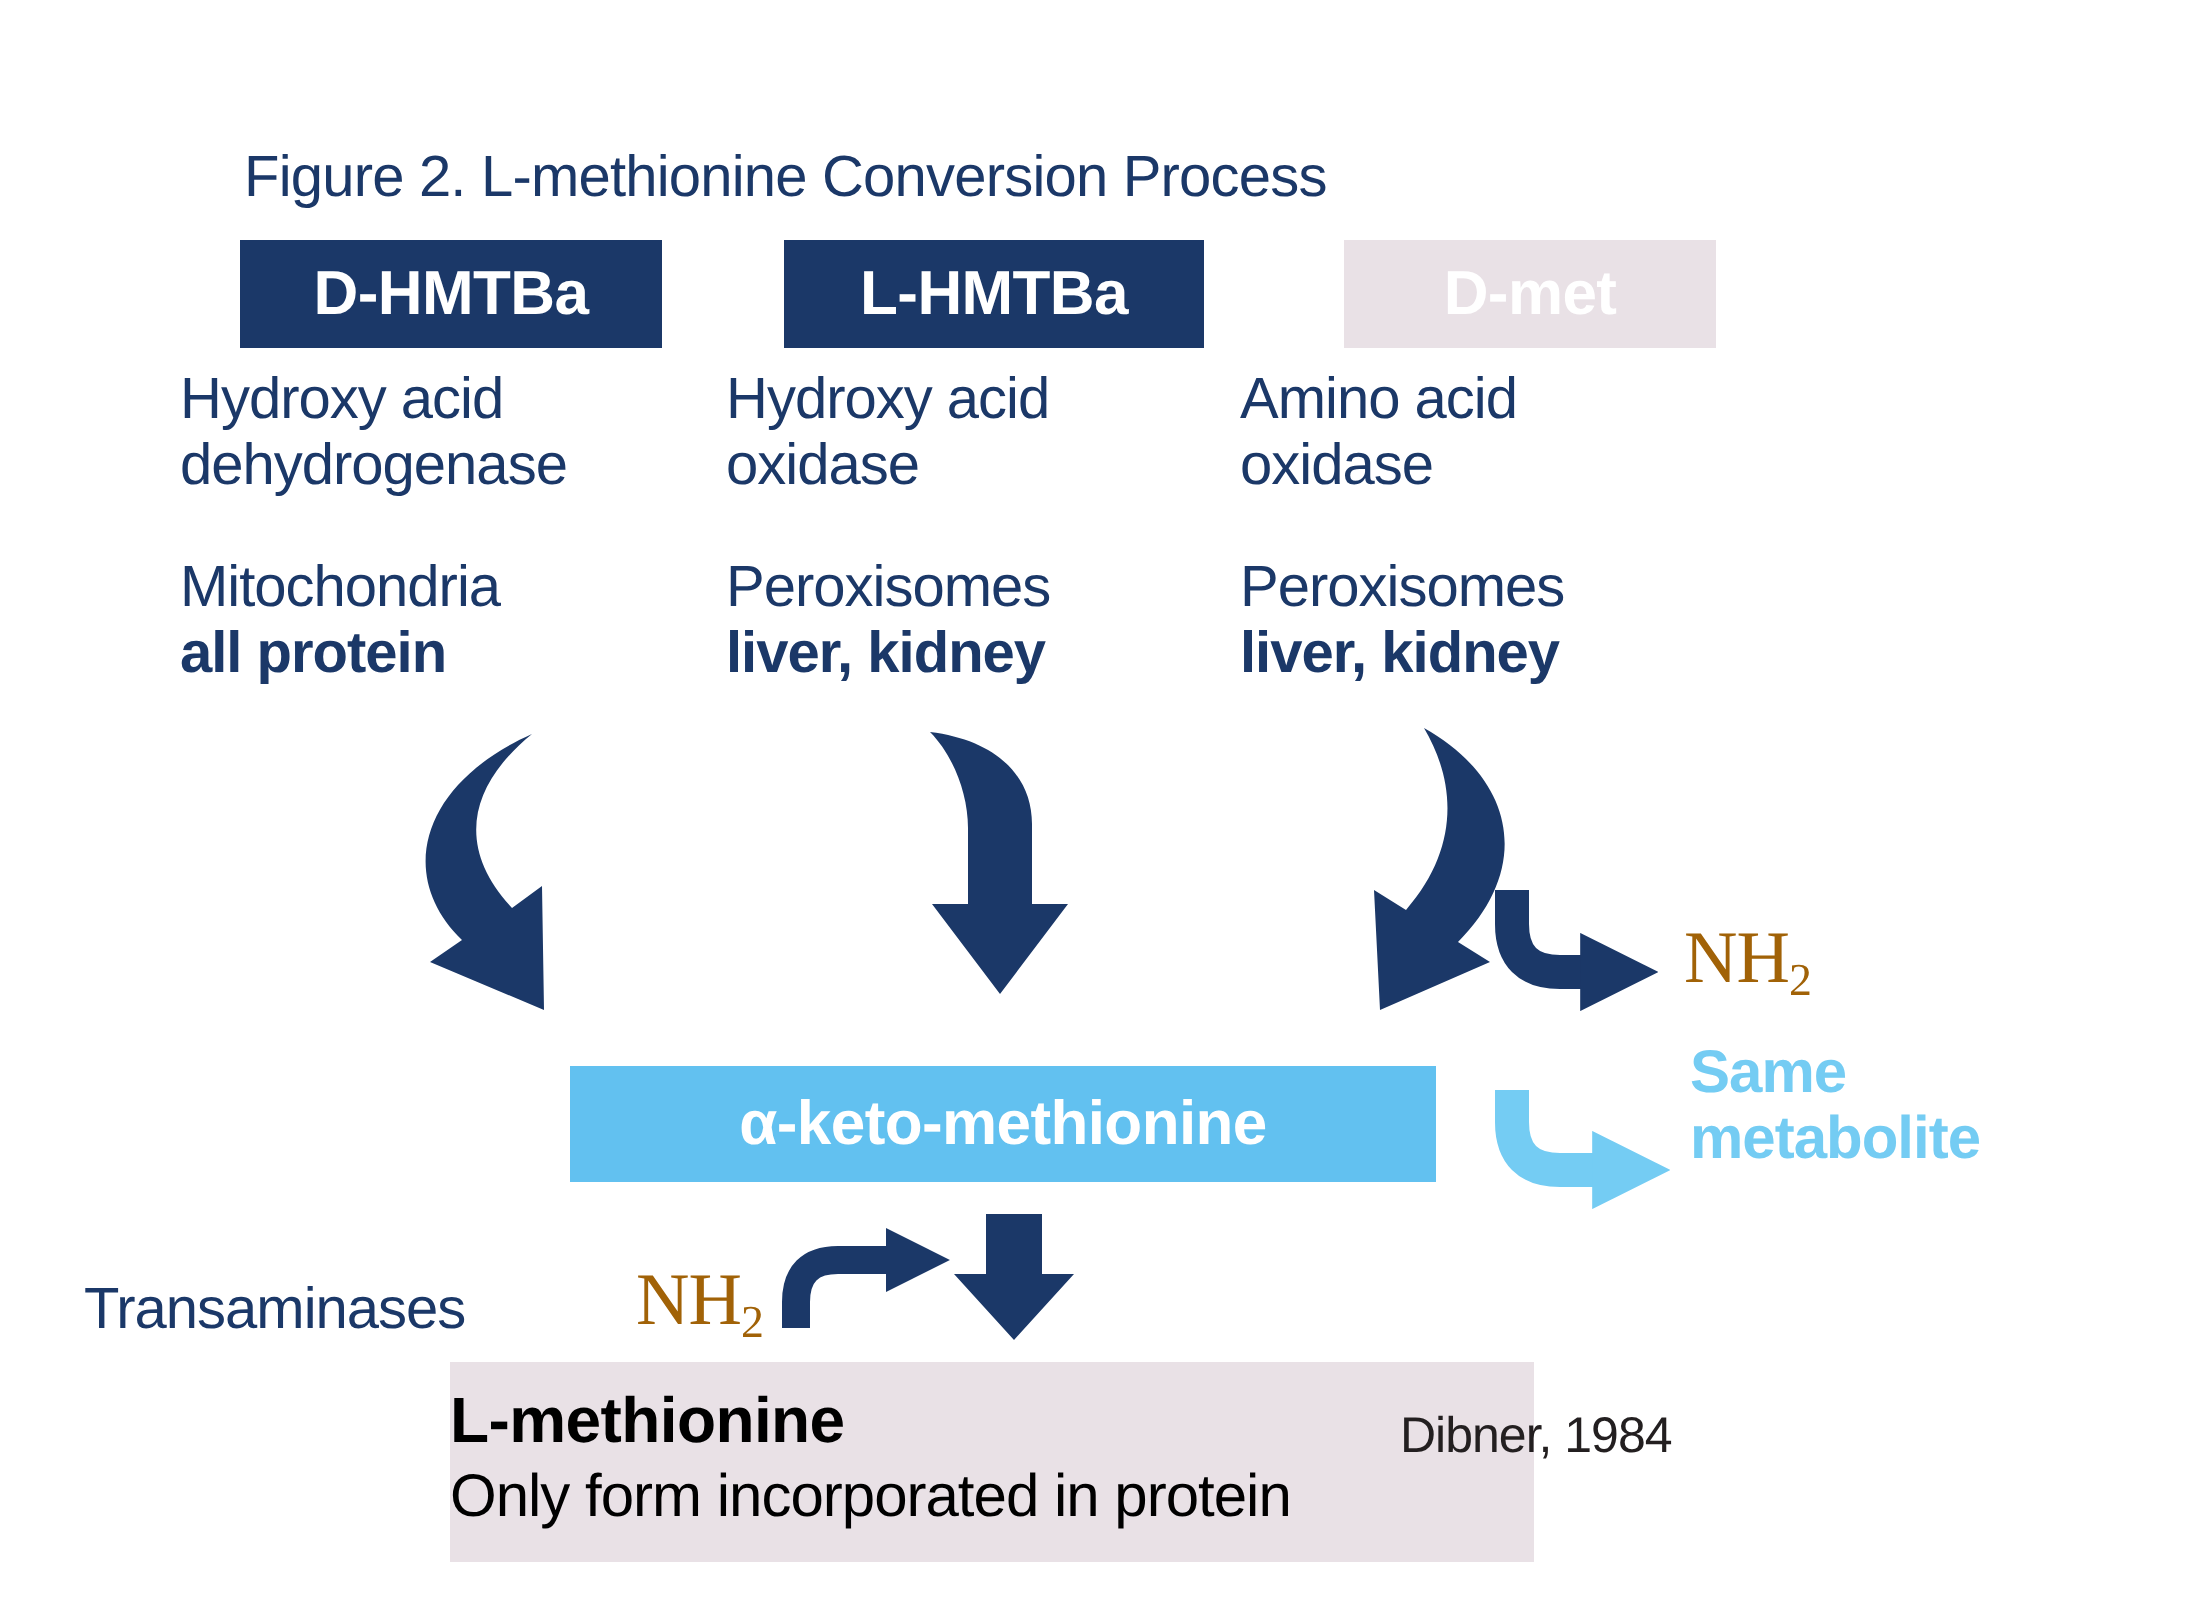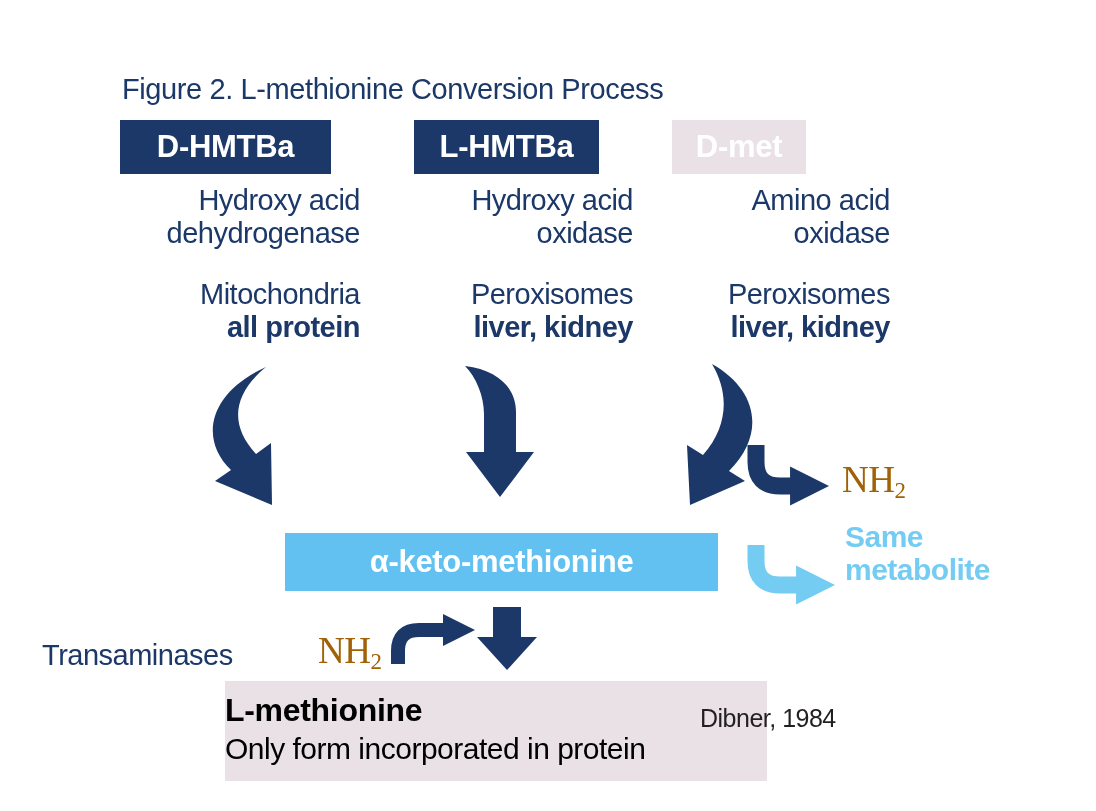--- a/index.html
+++ b/index.html
@@ -21,21 +21,21 @@
   }
   .substrate-box {
     top: 120px; height: 54px;
     display: flex; align-items: center; justify-content: center;
     font-size: 31px; font-weight: bold; color: #ffffff;
     letter-spacing: -0.3px;
   }
   .box-navy { background: #1b3868; }
   .box-pink { background: #e9e1e6; }
   .col-text {
-    width: 270px; text-align: right;
+    width: 270px; text-align: left;
     font-size: 29px; line-height: 33px;
     color: #1b3868; letter-spacing: -0.5px;
   }
   .bold { font-weight: bold; }
   .intermediate-box {
     left: 285px; top: 533px; width: 433px; height: 58px;
     background: #62c1f0;
     display: flex; align-items: center; justify-content: center;
     font-size: 31px; font-weight: bold; color: #ffffff;
     letter-spacing: -0.3px;
@@ -70,24 +70,24 @@
 </head>
 <body>
 
 <div class="stage">
 
   <div class="abs title">Figure 2. L-methionine Conversion Process</div>
 
   <div class="abs substrate-box box-navy" style="left:120px; width:211px;">
     <span>D-HMTBa</span>
   </div>
-  <div class="abs substrate-box box-navy" style="left:392px; width:185px;margin-left:22px;">
+  <div class="abs substrate-box box-navy" style="left:392px; width:210px;">
     <span>L-HMTBa</span>
   </div>
-  <div class="abs substrate-box box-pink" style="left:672px; width:134px;">
+  <div class="abs substrate-box box-pink" style="left:672px; width:186px;">
     <span>D-met</span>
   </div>
 
   <div class="abs col-text" style="left:90px; top:184px;">
     <div>Hydroxy acid</div>
     <div>dehydrogenase</div>
   </div>
   <div class="abs col-text" style="left:90px; top:278px;">
     <div>Mitochondria</div>
     <div class="bold">all protein</div>

